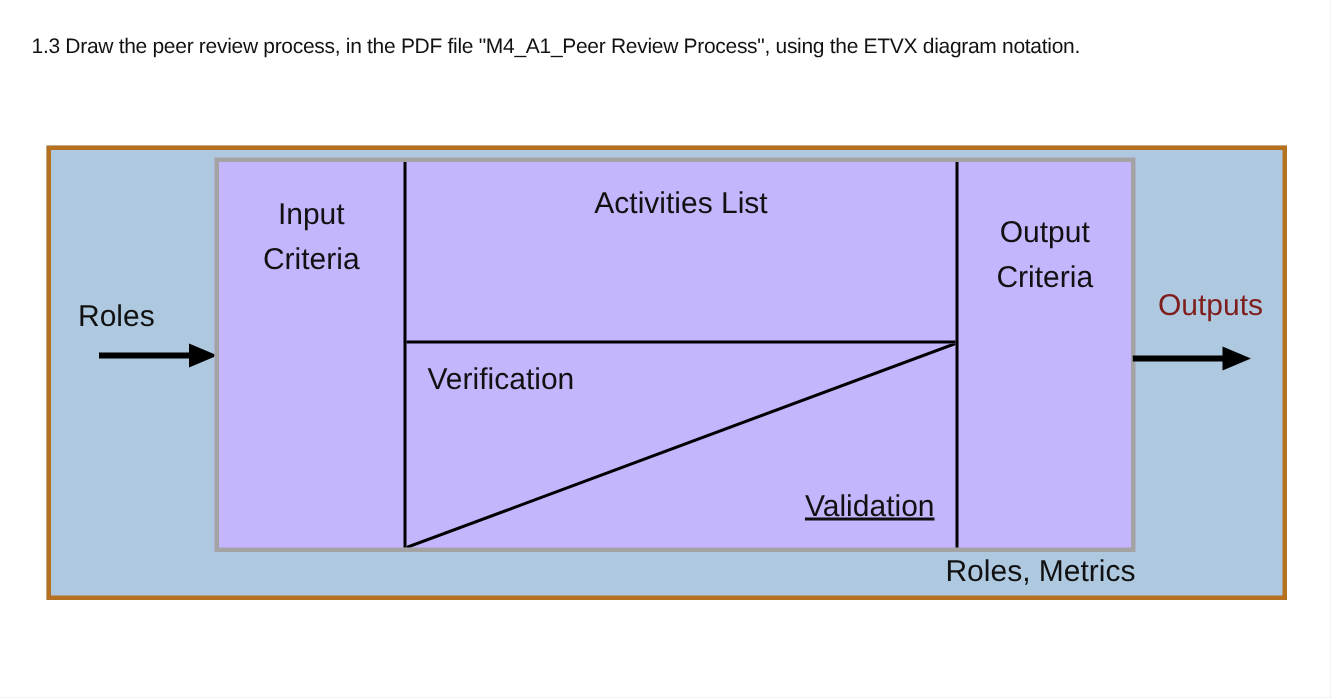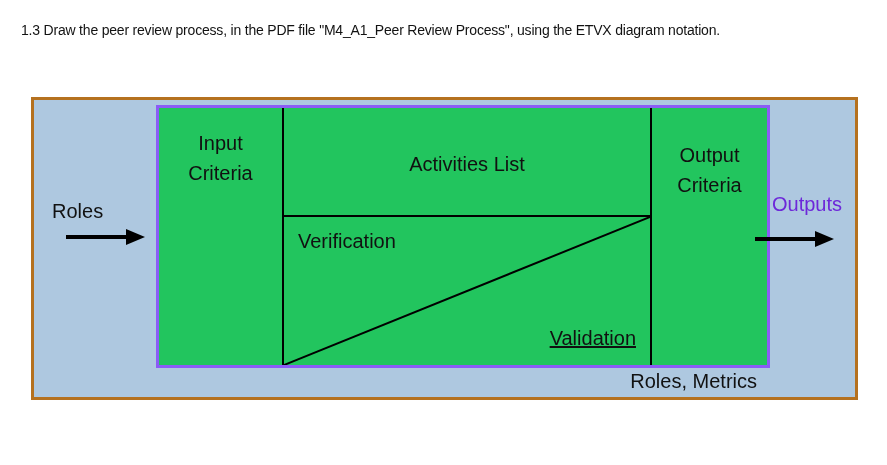--- a/index.html
+++ b/index.html
@@ -36,24 +36,23 @@
     height: 297px;
     background: #aec8e0;
     border: 3px solid #b5711f;
   }
   .pbox {
     position: absolute;
     left: 143px;
     top: 105px;
     width: 608px;
     height: 257px;
-    background: #22c55e;
-    border: 3px solid #8b5cf6;
-    display: flex;
-    margin-left: 13px;
+    background: #c4b5fd;
+    border: 3px solid #a3a3a3;
+    display: flex;
   }
   .cell-text {
     font-size: 20px;
     color: #111111;
     line-height: 24px;
   }
   .col1 {
     width: 123px;
     border-right: 2px solid #000000;
     box-sizing: content-box;
@@ -77,22 +76,21 @@
   .two-line {
     width: 84px;
     text-align: center;
     line-height: 30px;
   }
   .activities {
     height: 103px;
     border-bottom: 2px solid #000000;
     display: flex;
     justify-content: center;
-    padding-top: 4px;
-    align-items: center;
+    padding-top: 16px;
   }
   .vv {
     flex: 1;
     position: relative;
   }
   .diag {
     position: absolute;
     left: 0;
     top: 0;
     width: 100%;
@@ -117,21 +115,21 @@
     font-size: 20px;
     color: #111111;
   }
   .outputs-label {
     position: absolute;
     left: 763px;
     top: 193px;
     width: 88px;
     text-align: center;
     font-size: 20px;
-    color: #6d28d9;
+    color: #7f1d1d;
   }
   .arrow {
     position: absolute;
     width: 80px;
     height: 18px;
   }
   .arrow-in {
     left: 66px;
     top: 228px;
   }

